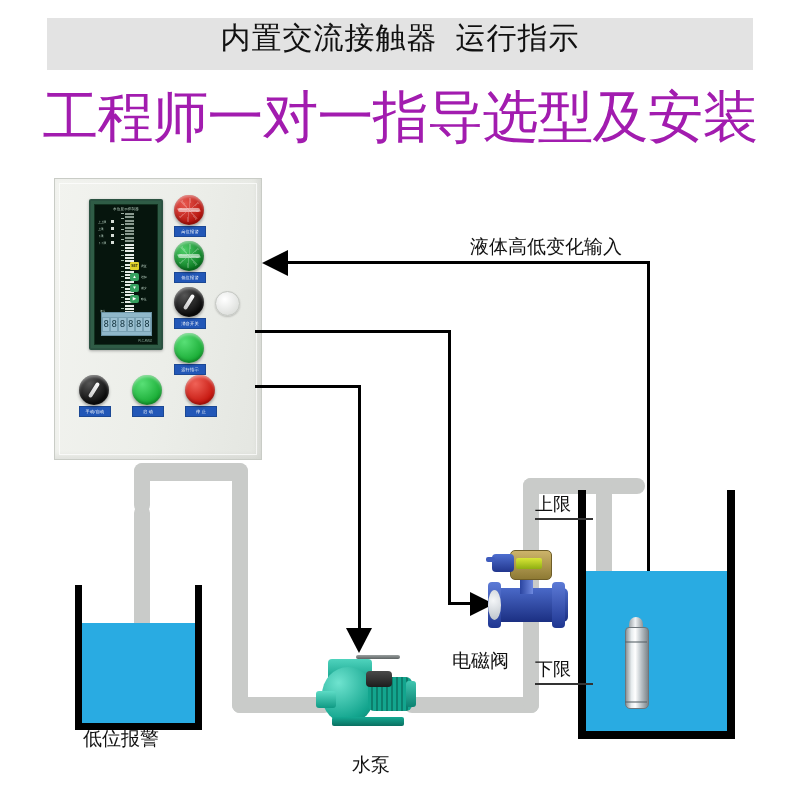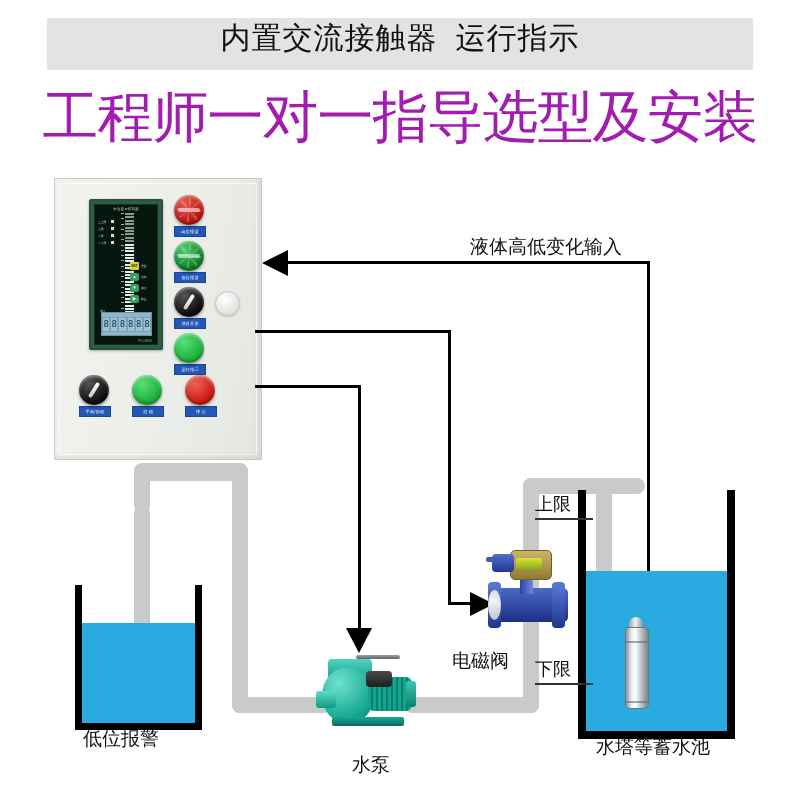--- a/index.html
+++ b/index.html
@@ -468,21 +468,20 @@
   <div class="well-wall" style="left:75px;top:585px;width:7px;height:145px;"></div>
   <div class="well-wall" style="left:195px;top:585px;width:7px;height:145px;"></div>
   <div class="well-wall" style="left:75px;top:723px;width:127px;height:7px;"></div>
   <div class="water" style="left:82px;top:623px;width:113px;height:100px;"></div>
   <div class="cap" style="left:83px;top:726px;">低位报警</div>
 
   <div class="well-wall" style="left:578px;top:490px;width:8px;height:248px;"></div>
   <div class="well-wall" style="left:727px;top:490px;width:8px;height:248px;"></div>
   <div class="well-wall" style="left:578px;top:731px;width:157px;height:8px;"></div>
   <div class="water" style="left:586px;top:571px;width:141px;height:160px;"></div>
-  <div class="cap" style="left:596px;top:734px;">水塔等蓄水池</div>
 
   <div class="lim" style="left:535px;top:492px;">上限</div>
   <div class="ln" style="left:535px;top:518px;width:58px;height:2px;background:#333;"></div>
   <div class="lim" style="left:535px;top:657px;">下限</div>
   <div class="ln" style="left:535px;top:683px;width:58px;height:2px;background:#333;"></div>
 
   <div class="probe">
     <div class="probe-tip"></div>
     <div class="probe-body"></div>
     <div class="probe-band" style="top:24px;"></div>

